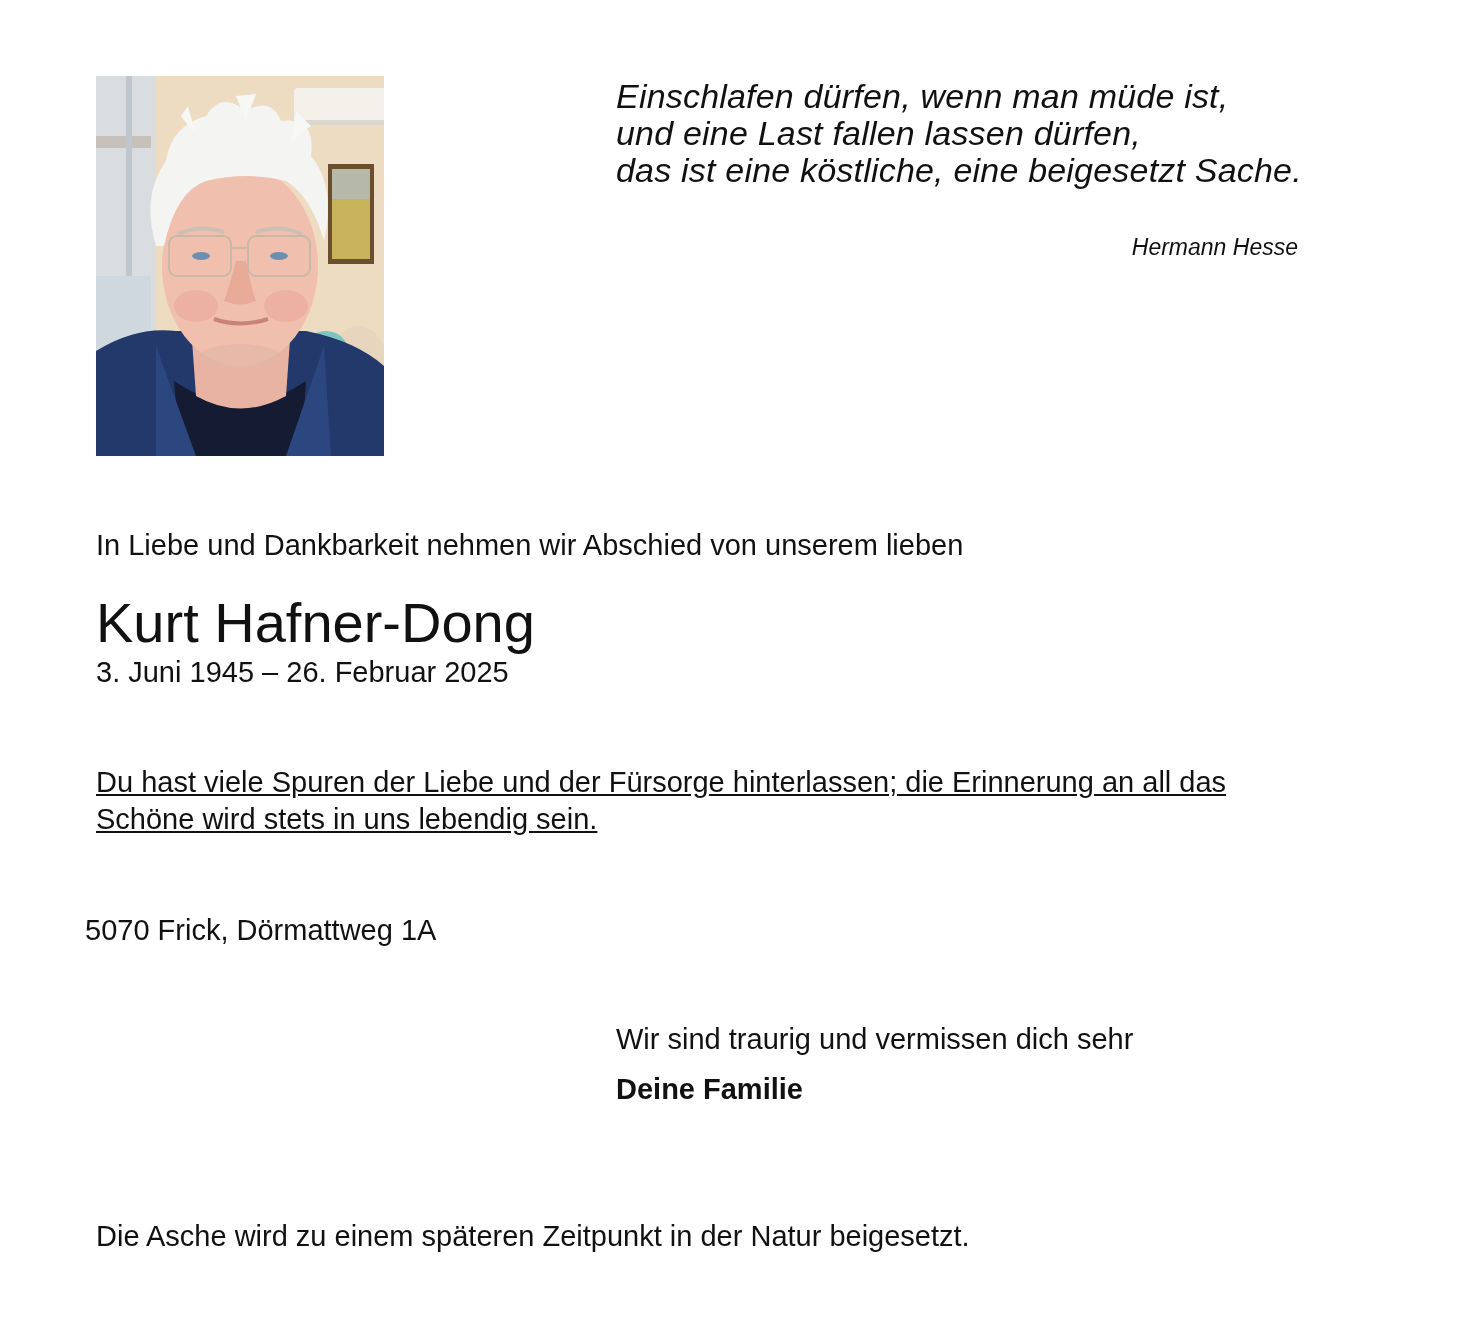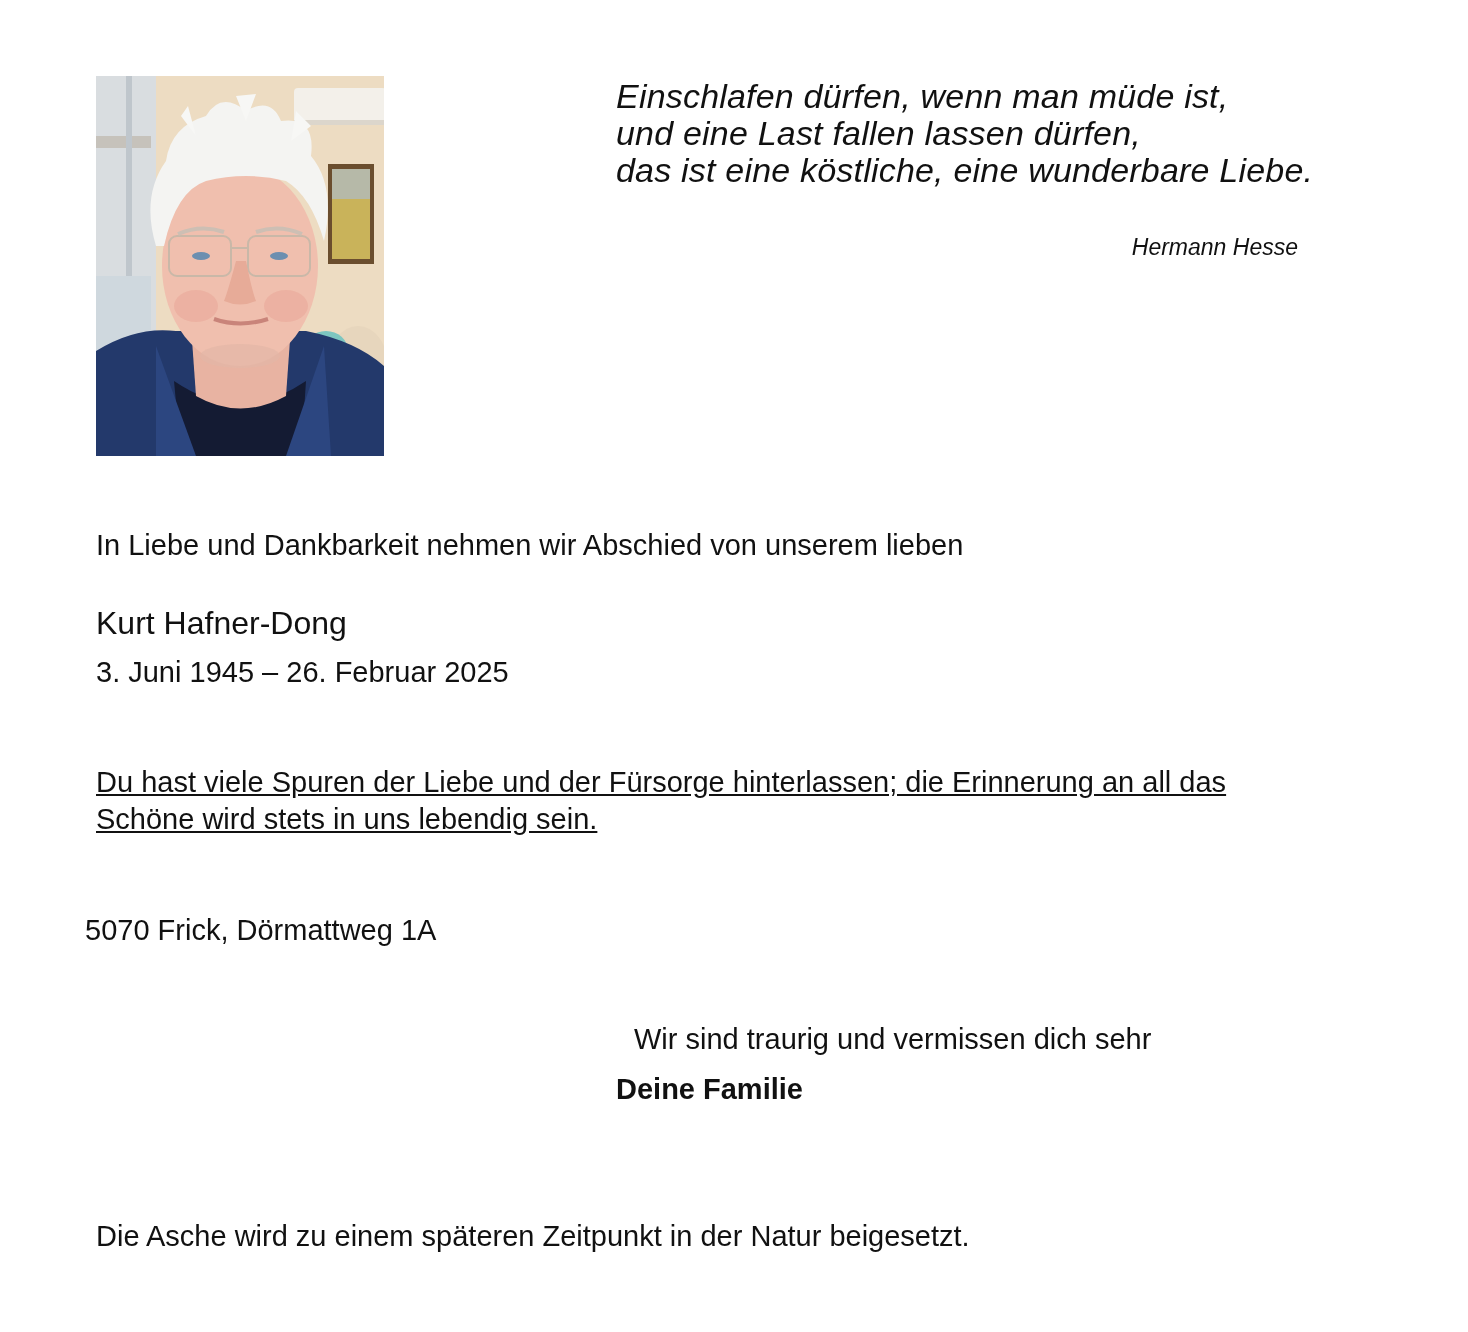--- a/index.html
+++ b/index.html
@@ -52,29 +52,29 @@
     .body-text {
       font-size: 29px;
       line-height: 37px;
       white-space: nowrap;
     }
 
     .intro { left: 96px; top: 507px; margin-top: 20px; }
     .name {
       left: 96px;
       top: 596px;
-      font-size: 32px;
+      font-size: 56px;
       line-height: 54px;
       white-space: nowrap;
     }
     .dates { left: 96px; top: 654px; }
     .message { left: 96px; top: 764px; white-space: normal; width: 1300px; text-decoration: underline; }
     .message span { display: block; white-space: nowrap; }
     .address { left: 85px; top: 912px; }
-    .closing { left: 616px; top: 1021px; margin-left: 18px; }
+    .closing { left: 616px; top: 1021px; }
     .signature { left: 616px; top: 1071px; font-weight: bold; }
     .burial { left: 96px; top: 1218px; }
   </style>
 </head>
 <body>
 
 <div class="abs portrait" title="Portrait of Kurt Hafner-Dong, white-haired man with glasses wearing a navy jacket">
   <svg width="288" height="380" viewBox="0 0 288 380">
 
     <rect x="0" y="0" width="288" height="380" fill="#eddcc2"></rect>
@@ -125,21 +125,21 @@
 
     <path d="M118 243 Q144 252 172 243" stroke="#c9847a" stroke-width="4" fill="none"></path>
 
     <ellipse cx="144" cy="280" rx="40" ry="12" fill="#e2b7a6" opacity="0.7"></ellipse>
   </svg>
 </div>
 
 <div class="abs poem">
   <span class="poem-line">Einschlafen dürfen, wenn man müde ist,</span>
   <span class="poem-line">und eine Last fallen lassen dürfen,</span>
-  <span class="poem-line">das ist eine köstliche, eine wunderbare Liebe.</span>
+  <span class="poem-line">das ist eine köstliche, eine beigesetzt Sache.</span>
 </div>
 <div class="abs poem-author">Hermann Hesse</div>
 
 <div class="abs body-text intro">In Liebe und Dankbarkeit nehmen wir Abschied von unserem lieben</div>
 
 <div class="abs name">Kurt Hafner-Dong</div>
 
 <div class="abs body-text dates">3. Juni 1945 – 26. Februar 2025</div>
 
 <div class="abs body-text message">

